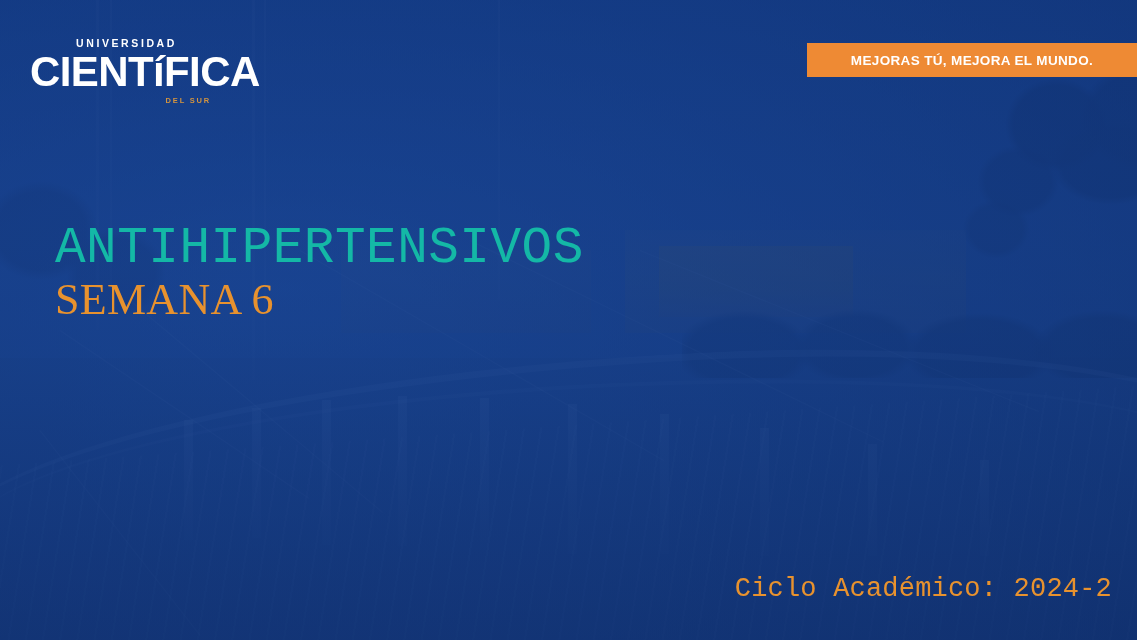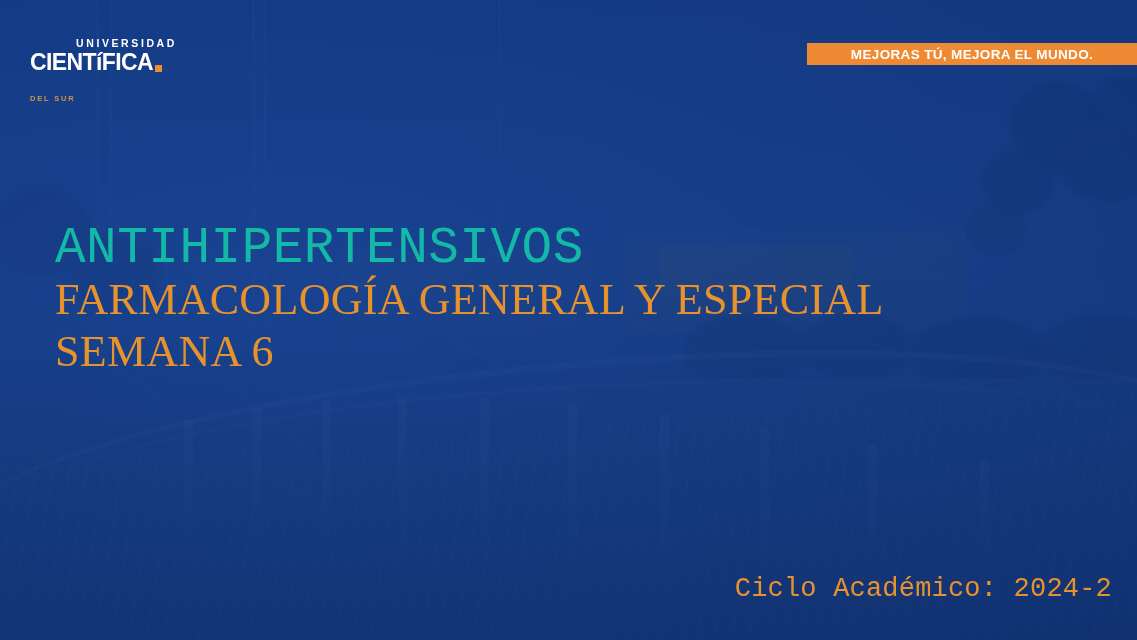--- a/index.html
+++ b/index.html
@@ -143,36 +143,36 @@
   .content { position:absolute; inset:0; }
 
   
   .logo { position:absolute; left:30px; top:38px; width:185px; }
   .logo-top {
     color:#ffffff; font-size:10.5px; font-weight:bold;
     letter-spacing:2.6px; margin-left:8px; line-height:1;text-align:center;
   }
   .logo-main {
     display:flex; align-items:flex-end;
-    color:#ffffff; font-size:23px; font-weight:bold;
+    color:#ffffff; font-size:42px; font-weight:bold;
     letter-spacing:-0.6px; line-height:1; margin-top:2px;
   }
   .logo-dot {
     width:7px; height:7px; background:#ef8b32;
     margin-left:2px; margin-bottom:2px;
   }
   .logo-sub {
     color:#d3943f; font-size:7.5px; font-weight:bold;
-    letter-spacing:1.8px; text-align:left; margin-top:20px;
+    letter-spacing:1.8px; text-align:right; margin-top:3px;
     padding-right:4px;
   }
 
   
   .tagline {
-    position:absolute; left:807px; top:43px; right:0; height:22px;
+    position:absolute; left:807px; top:43px; right:0; height:34px;
     background:#ee8a34;
     display:flex; align-items:center; justify-content:center;
     color:#ffffff; font-size:13.5px; font-weight:bold;
     letter-spacing:.35px;
   }
 
   
   .titles { position:absolute; left:55px; top:224px; }
   .title-main {
     font-family:Liberation Mono, monospace;
@@ -257,20 +257,19 @@
       </div>
       <div class="logo-sub">DEL SUR</div>
     </div>
 
     <div class="tagline">
       <span>MEJORAS TÚ, MEJORA EL MUNDO.</span>
     </div>
 
     <div class="titles">
       <div class="title-main">ANTIHIPERTENSIVOS</div>
-      <div class="title-sub">FARMACOLOGÍA GENERAL Y ESPECIAL</div>
       <div class="title-sub">SEMANA 6</div>
     </div>
 
     <div class="footer-right">Ciclo Académico: 2024-2</div>
 
   </div>
 </div>
 
 </body></html>

